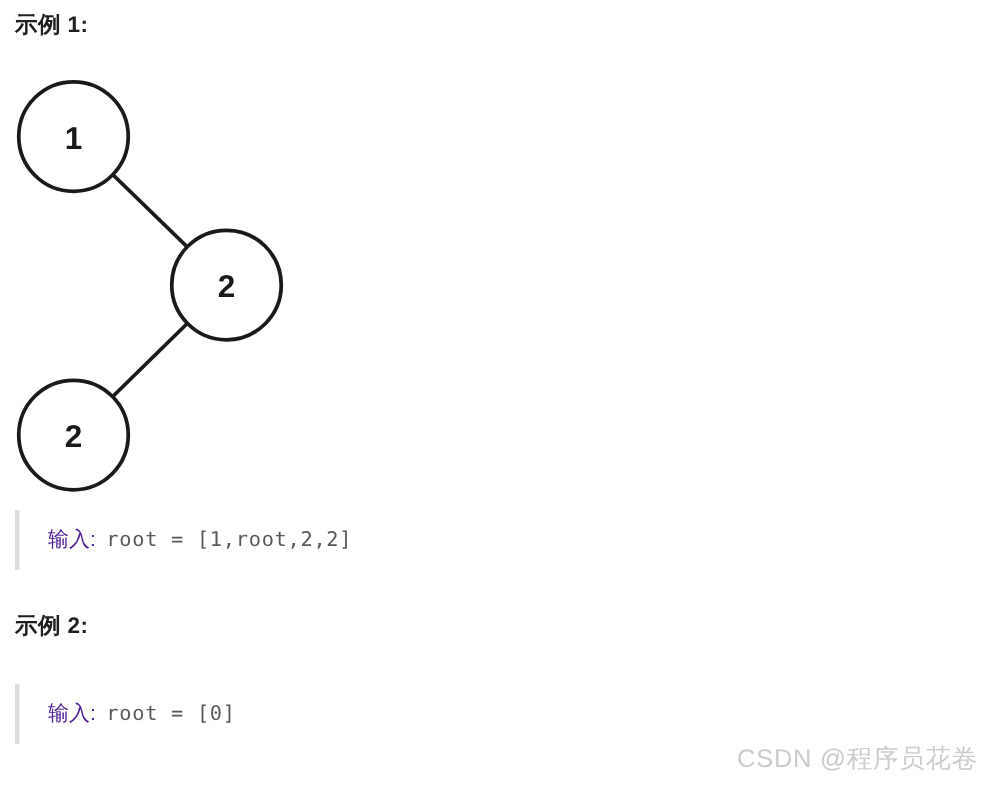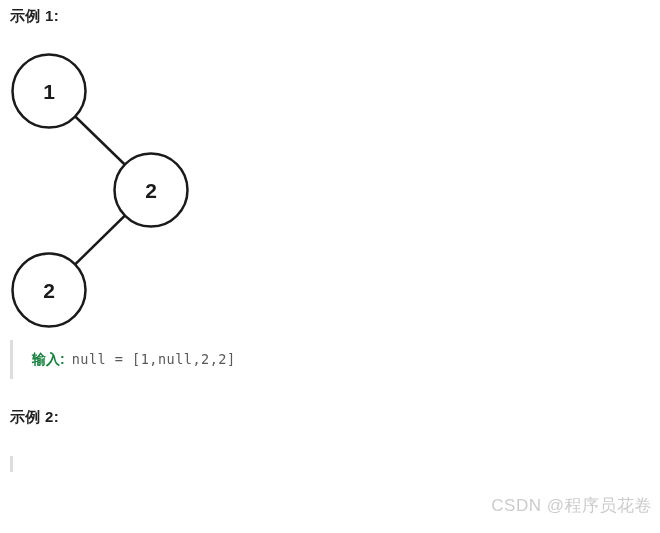--- a/index.html
+++ b/index.html
@@ -49,22 +49,22 @@
     width: 430px;
     border-left: 3px solid #dddddd;
     padding: 8px 0 8px 19px;
     font-size: 14px;
     line-height: 23px;
     color: #595959;
   }
   .block-1 { top: 340px; }
   .block-2 { top: 456px; }
   .io-label {
-    font-weight: bold;
-    color: #15803d;
+    font-weight: normal;
+    color: #4c1d95;
     margin-right: 7px;
   }
   .io-value {
     font-family: "DejaVu Sans Mono", "Liberation Mono", monospace;
     font-size: 13.5px;
     color: #595959;
     letter-spacing: 0.5px;
   }
   .watermark {
     position: absolute;
@@ -90,24 +90,27 @@
     <circle cx="151" cy="138" r="36.5"></circle>
     <circle cx="49" cy="238" r="36.5"></circle>
 
     <text x="49" y="47">1</text>
     <text x="151" y="146">2</text>
     <text x="49" y="246">2</text>
   </svg>
 
   <div class="example-block block-1">
     <div>
-      <span class="io-label">输入:</span><span class="io-value">null = [1,null,2,2]</span>
+      <span class="io-label">输入:</span><span class="io-value">root = [1,root,2,2]</span>
     </div>
   </div>
 
   <div class="example-title title-2">示例 2:</div>
 
   <div class="example-block block-2">
+    <div>
+      <span class="io-label">输入:</span><span class="io-value">root = [0]</span>
+    </div>
   </div>
 
   <div class="watermark">CSDN @程序员花卷</div>
 
 </div>
 
 </body></html>

